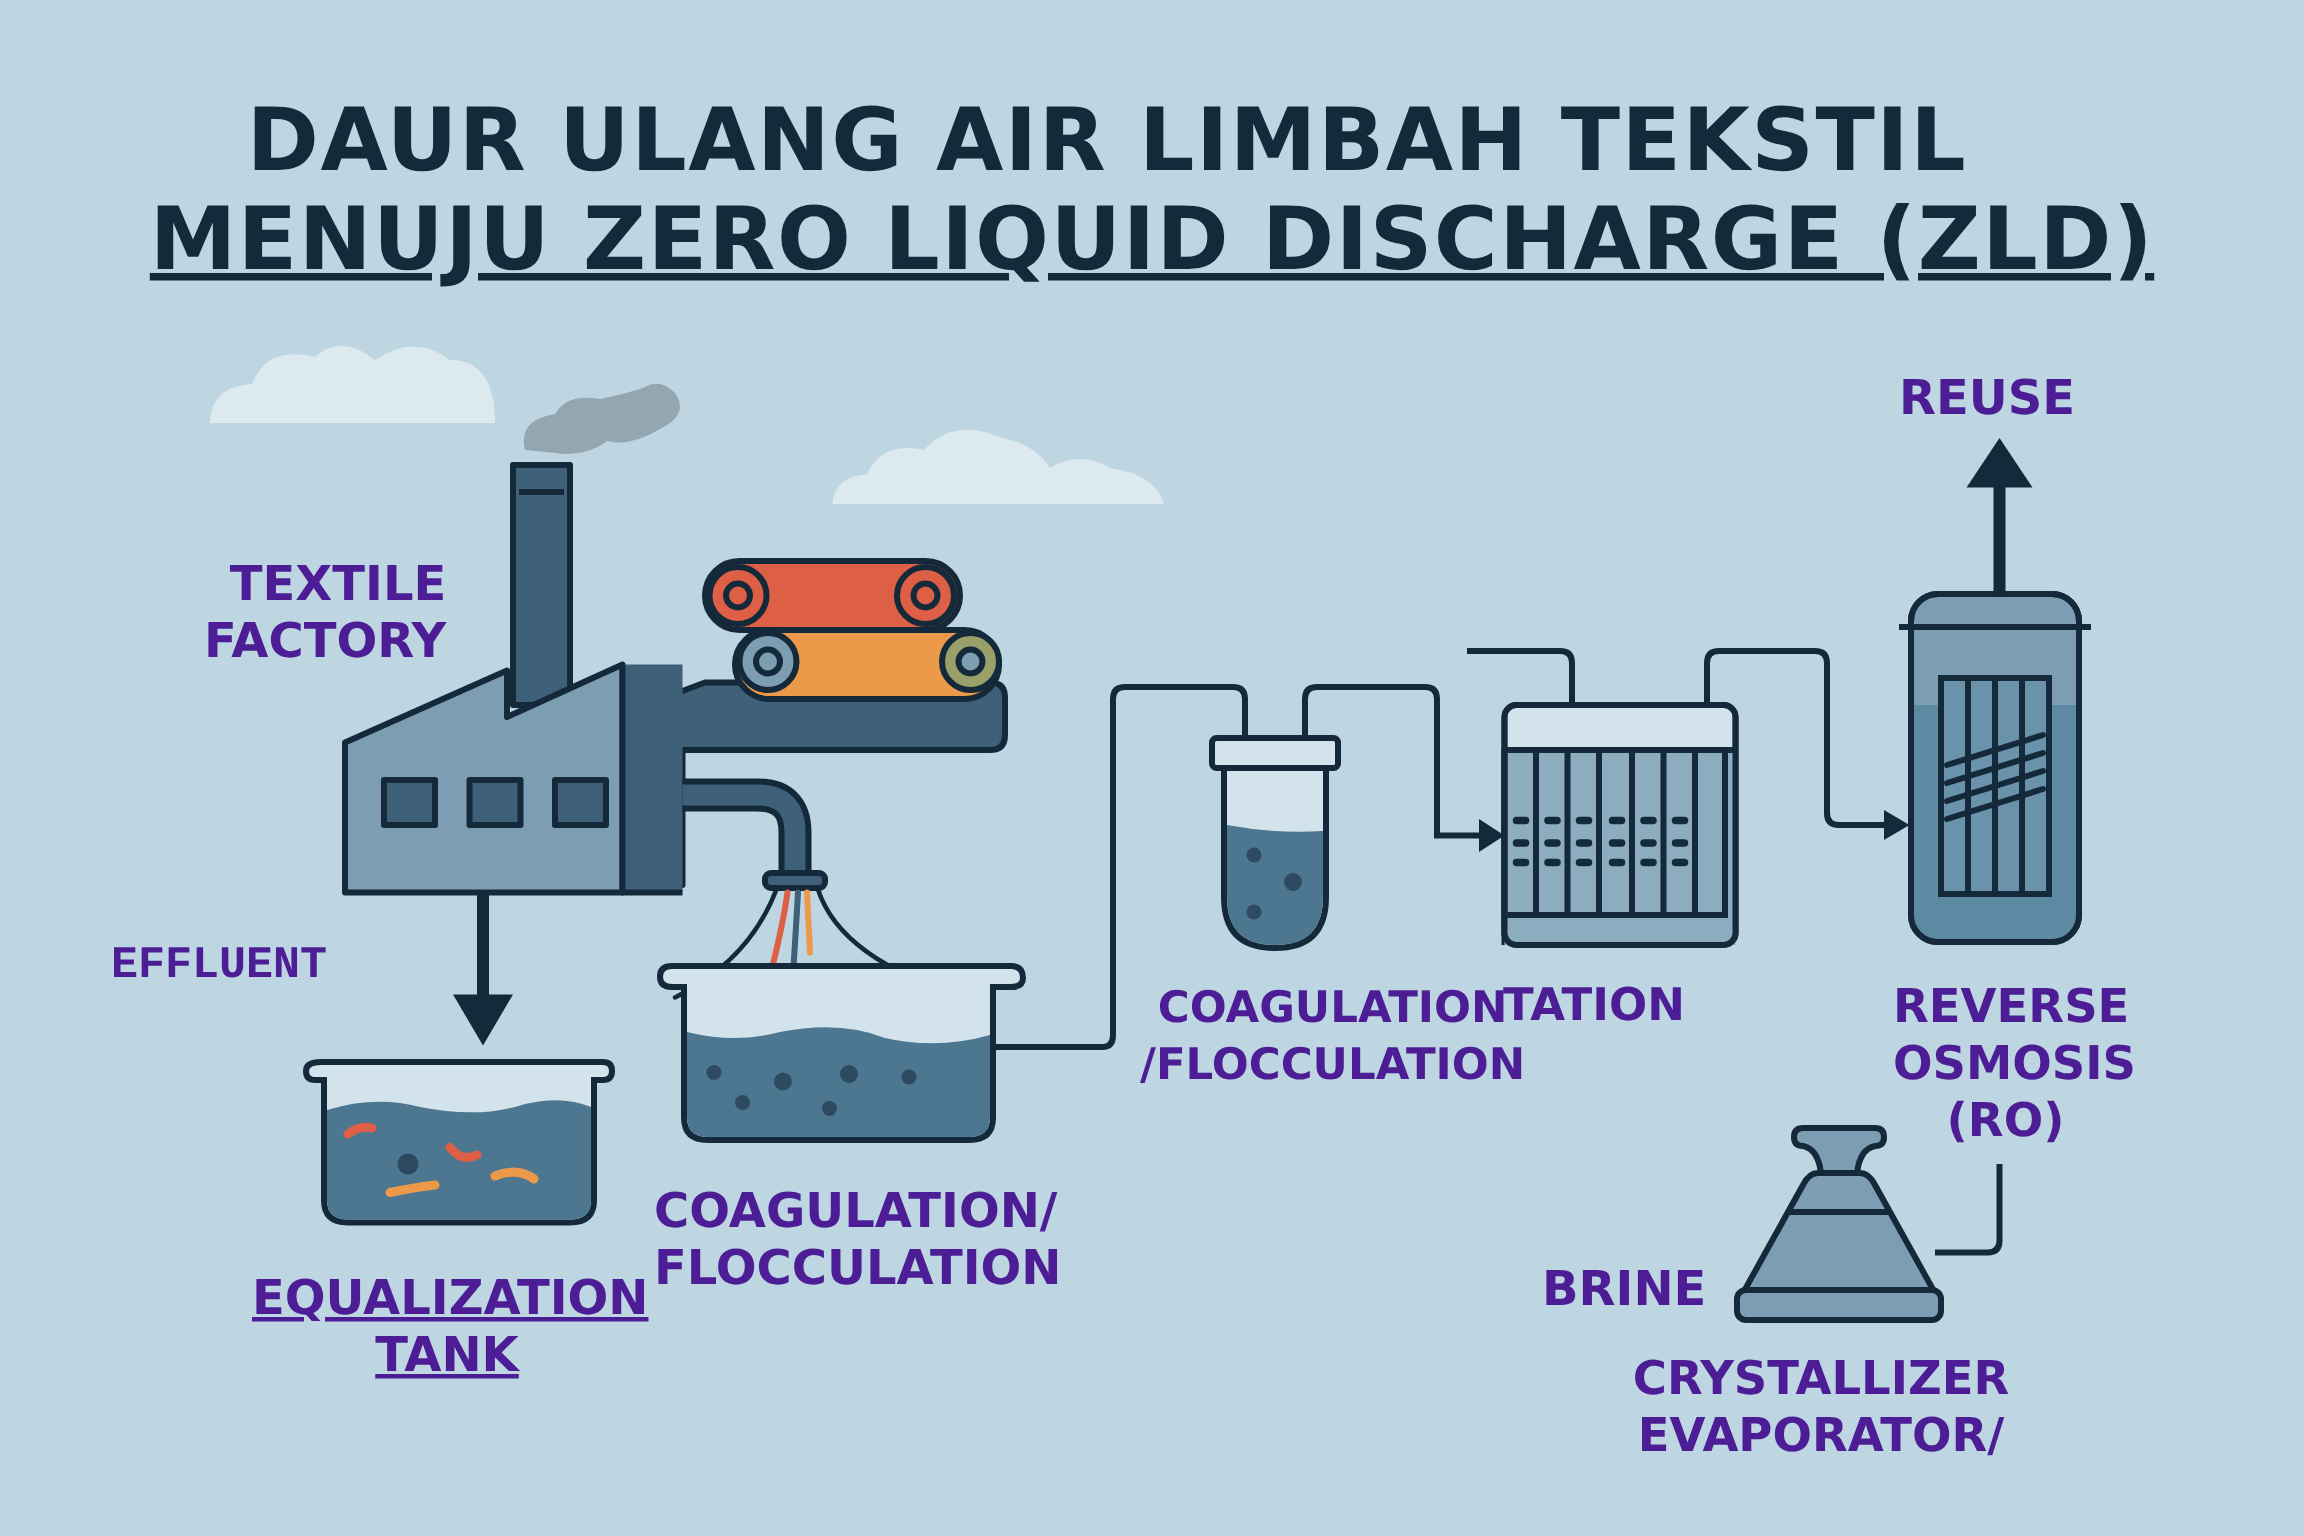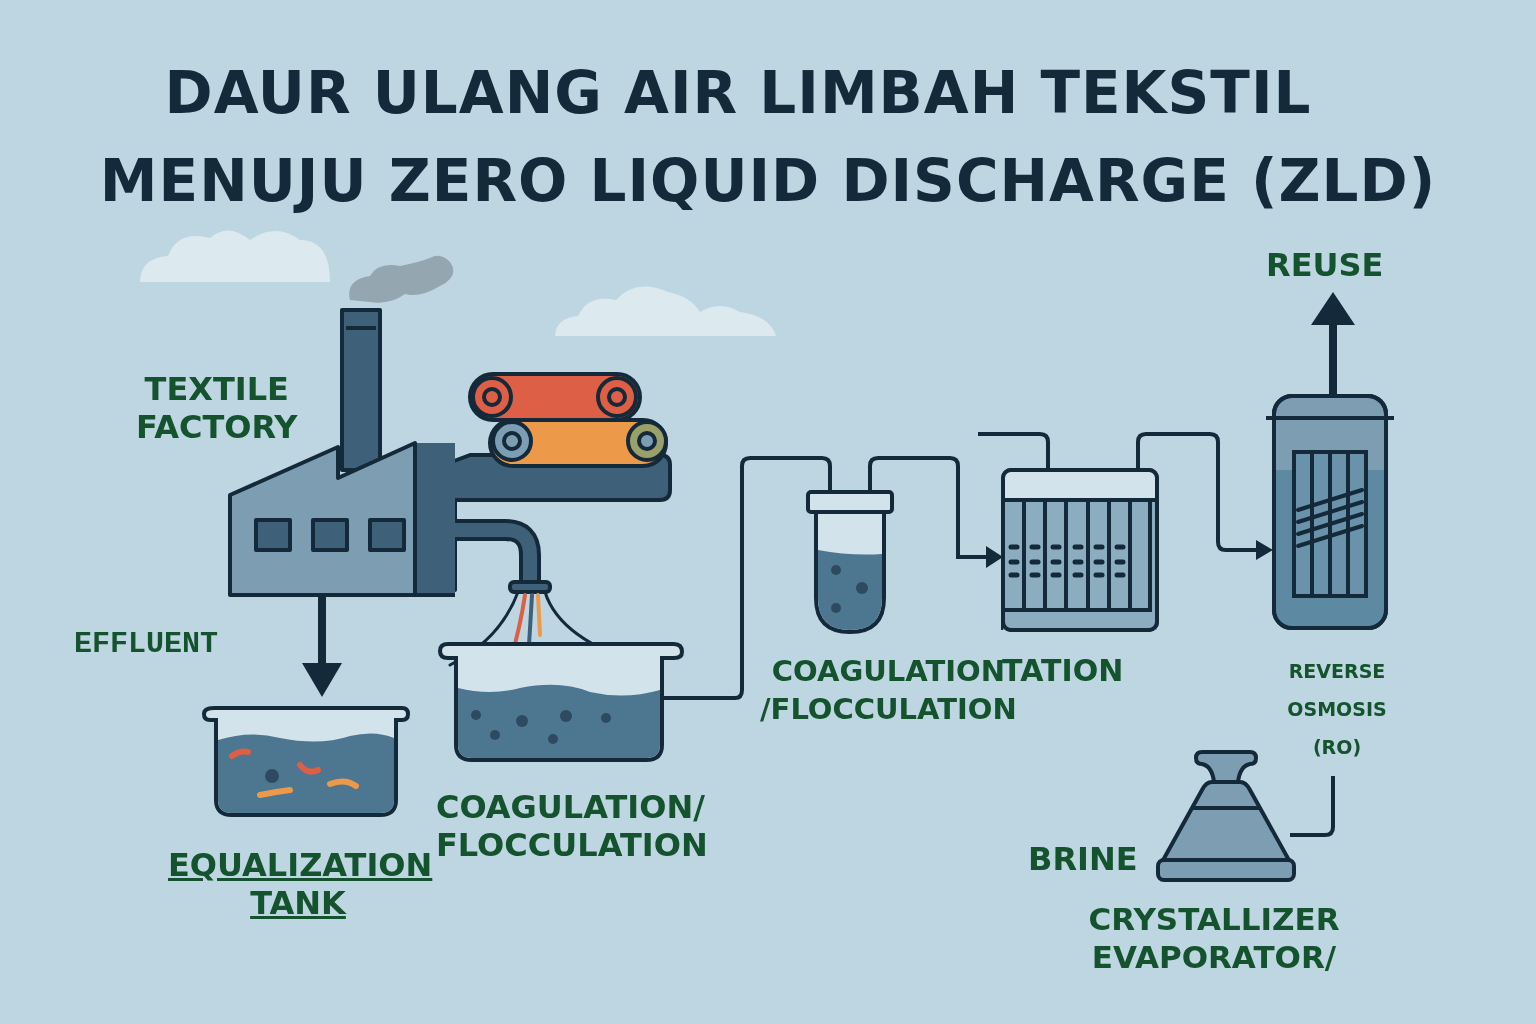--- a/index.html
+++ b/index.html
@@ -8,24 +8,24 @@
     background:#bdd6e2;
     font-family:"DejaVu Sans", sans-serif;
     position:relative;
   }
   .title {
     position:absolute; left:0; width:1536px; text-align:center;
     color:#14293a; font-weight:bold; font-size:58px; letter-spacing:1px;
     line-height:70px;
   }
   .t1 { top:58px; left:-30px; }
-  .t2 { top:146px; left:0px; }
+  .t2 { top:124px; left:0px;text-decoration:underline; }
   svg#diagram { position:absolute; left:0; top:0; }
   .lbl {
-    position:absolute; color:#14532d; font-weight:bold; font-size:32px;
+    position:absolute; color:#4c1d95; font-weight:bold; font-size:32px;
     line-height:38px; text-align:center; white-space:nowrap;
   }
 </style>
 </head>
 <body>
 
 <div class="title t1">DAUR ULANG AIR LIMBAH TEKSTIL</div>
 <div class="title t2">MENUJU ZERO LIQUID DISCHARGE (ZLD)</div>
 
 <svg id="diagram" width="1536" height="1024" viewBox="0 0 1536 1024">
@@ -186,42 +186,42 @@
   </g>
 
   <g stroke="#14293a" stroke-width="4">
     <path d="M1196 758 Q1196 752 1202 752 L1250 752 Q1256 752 1256 758 Q1256 764 1250 764 Q1240 766 1238 782 L1214 782 Q1212 766 1202 764 Q1196 764 1196 758 Z" fill="#7d9db2"></path>
     <path d="M1212 782 L1240 782 Q1246 782 1250 790 L1290 862 L1162 862 L1202 790 Q1206 782 1212 782 Z" fill="#7d9db2"></path>
     <line x1="1192" y1="808" x2="1260" y2="808"></line>
     <rect x="1158" y="860" width="136" height="20" rx="6" fill="#7d9db2"></rect>
   </g>
 </svg>
 
-<div class="lbl" style="left:136px;top:370px;text-align:center;">
+<div class="lbl" style="left:136px;top:370px;text-align:right;">
   <div>TEXTILE</div>
   <div>FACTORY</div>
 </div>
 <div class="lbl" style="left:74px;top:625px;font-size:30px;font-family:Liberation Mono, monospace;">EFFLUENT</div>
 
 <div class="lbl" style="left:168px;top:846px;width:260px;text-decoration:underline;">
   <div>EQUALIZATION</div>
   <div>TANK</div>
 </div>
 <div class="lbl" style="left:436px;top:788px;text-align:left;">
   <div>COAGULATION/</div>
   <div>FLOCCULATION</div>
 </div>
 <div class="lbl" style="left:760px;top:652px;font-size:29px;">
   <div>COAGULATION</div>
   <div>/FLOCCULATION</div>
 </div>
 <div class="lbl" style="left:1002px;top:652px;font-size:30px;">
   <div>TATION</div>
 </div>
-<div class="lbl" style="left:1262px;top:652px;width:150px;font-size:19px;">
+<div class="lbl" style="left:1262px;top:652px;width:150px;font-size:31px;">
   <div>REVERSE</div>
   <div>OSMOSIS</div>
   <div>(RO)</div>
 </div>
 <div class="lbl" style="left:1266px;top:246px;">REUSE</div>
 <div class="lbl" style="left:1028px;top:840px;">BRINE</div>
 <div class="lbl" style="left:1082px;top:900px;width:264px;font-size:31px;">
   <div>CRYSTALLIZER</div>
   <div>EVAPORATOR/</div>
 </div>

